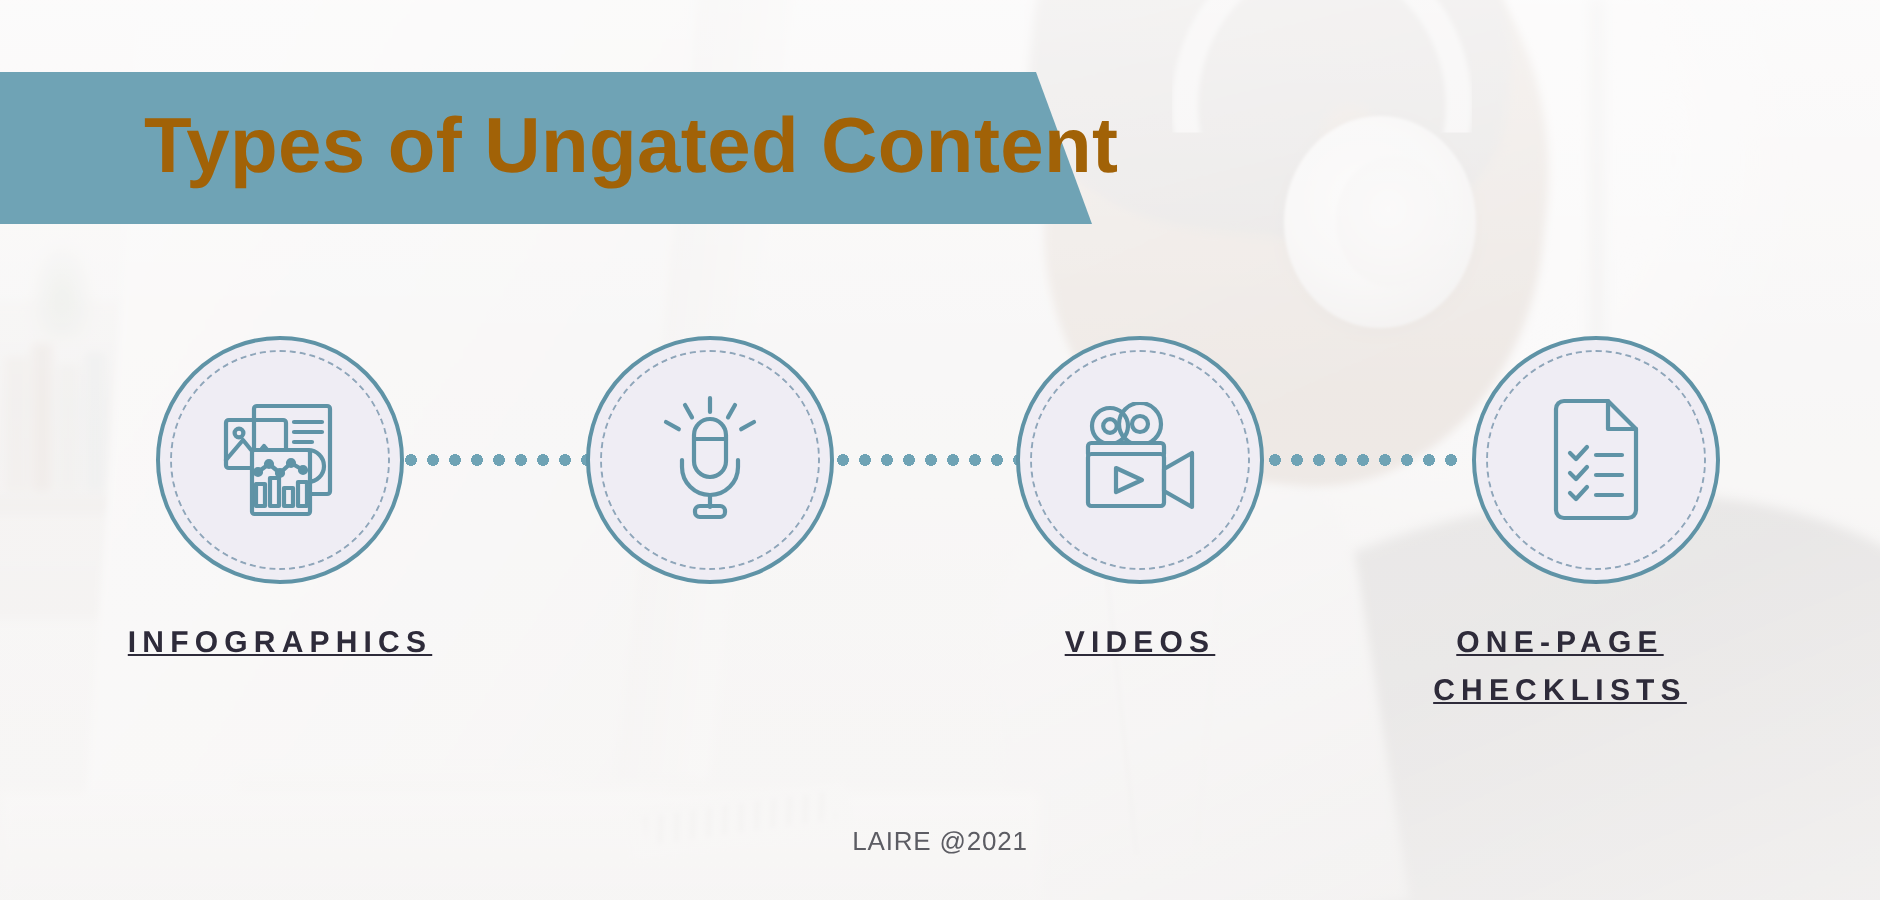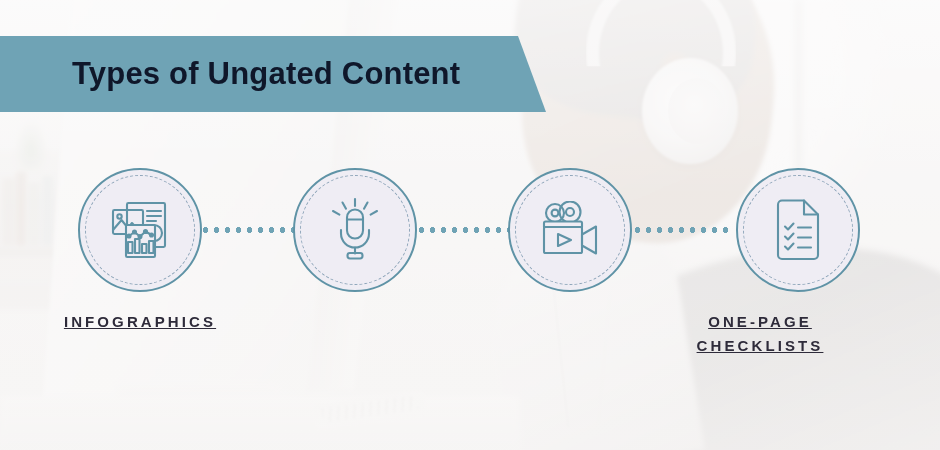--- a/index.html
+++ b/index.html
@@ -85,21 +85,21 @@
   
   .bg-wash{position:absolute;inset:0;background:rgba(248,247,246,.70);}
   .bg-wash2{position:absolute;inset:0;
     background:linear-gradient(180deg,rgba(255,255,255,.42) 0%,rgba(255,255,255,.10) 45%,rgba(252,251,250,.30) 100%);}
 
   
   .banner{position:absolute;left:0;top:36px;width:548px;height:76px;
     background:#6fa3b5;
     clip-path:polygon(0 0, 518px 0, 546px 100%, 0 100%);}
   .banner-title{position:absolute;left:72px;top:50px;width:470px;height:50px;
-    color:#0f172a;font-size:31px;font-weight:bold;letter-spacing:.2px;
+    color:#a16207;font-size:39px;font-weight:bold;letter-spacing:.2px;
     line-height:48px;white-space:nowrap;}
 
   
   .dots{position:absolute;height:6px;top:227px;
     background-image:radial-gradient(circle closest-side,#6fa3b5 100%,rgba(0,0,0,0) 100%);
     background-size:11px 6px;background-repeat:repeat-x;background-position:0 0;}
   .dots.d1{left:200px;width:100px;}
   .dots.d2{left:416px;width:100px;}
   .dots.d3{left:632px;width:100px;}
 
@@ -117,21 +117,21 @@
     display:flex;align-items:center;justify-content:center;}
   .glyph svg{display:block;}
 
   
   .label{position:absolute;top:310px;text-align:center;
     color:#2e2b3a;font-size:15px;font-weight:bold;letter-spacing:3.1px;
     line-height:24px;white-space:pre-line;text-decoration:underline;}
   .label.l1{left:20px;width:240px;}
   .label.l2{left:235px;width:240px;}
   .label.l3{left:450px;width:240px;}
-  .label.l4{left:640px;width:240px;}
+  .label.l4{left:660px;width:240px;}
 
   
   .footer{position:absolute;left:0;top:413px;width:940px;text-align:center;
     color:#5c5c63;font-size:13px;letter-spacing:.4px;}
 </style>
 </head>
 <body>
 
 <div class="canvas">
 
@@ -247,17 +247,19 @@
         <path d="M31 30.5 h13"></path>
         <path d="M18 39.5 l3 3 l5.5-6"></path>
         <path d="M31 40.5 h13"></path>
         <path d="M18 49.5 l3 3 l5.5-6"></path>
         <path d="M31 50.5 h13"></path>
       </svg>
     </div>
   </div>
 
   <div class="label l1">INFOGRAPHICS</div>
+  <div class="label l3">VIDEOS</div>
   <div class="label l4">ONE-PAGE
 CHECKLISTS</div>
 
+  <div class="footer">LAIRE @2021</div>
 
 </div>
 
 </body></html>

